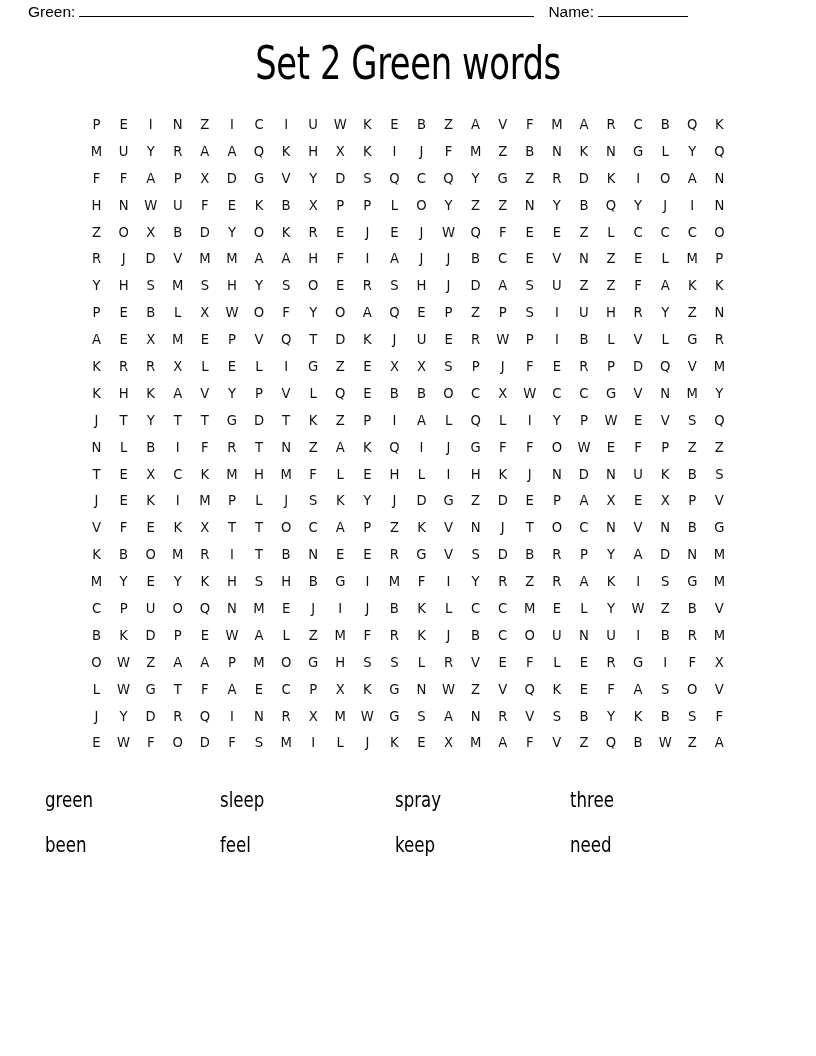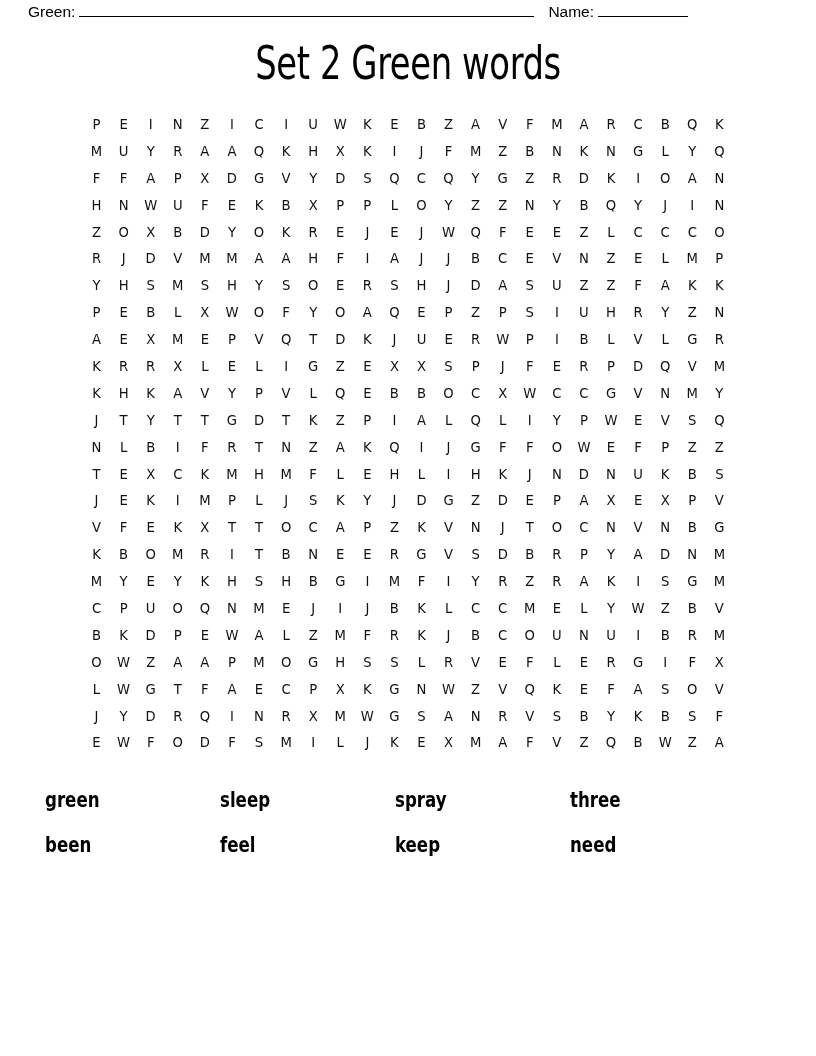--- a/index.html
+++ b/index.html
@@ -92,21 +92,20 @@
     color: #111;
     letter-spacing: 0;
   }
 
   
   .wordlist {
     position: absolute;
     top: 778px;
     left: 45px;
     width: 700px;
-    font-weight: bold;
   }
   .word-row {
     display: flex;
     height: 44.5px;
     align-items: center;
   }
   .word {
     font-family: "DejaVu Sans Condensed", "Liberation Sans Narrow", "Liberation Sans", sans-serif;
     font-size: 21.5px;
     line-height: 28px;

